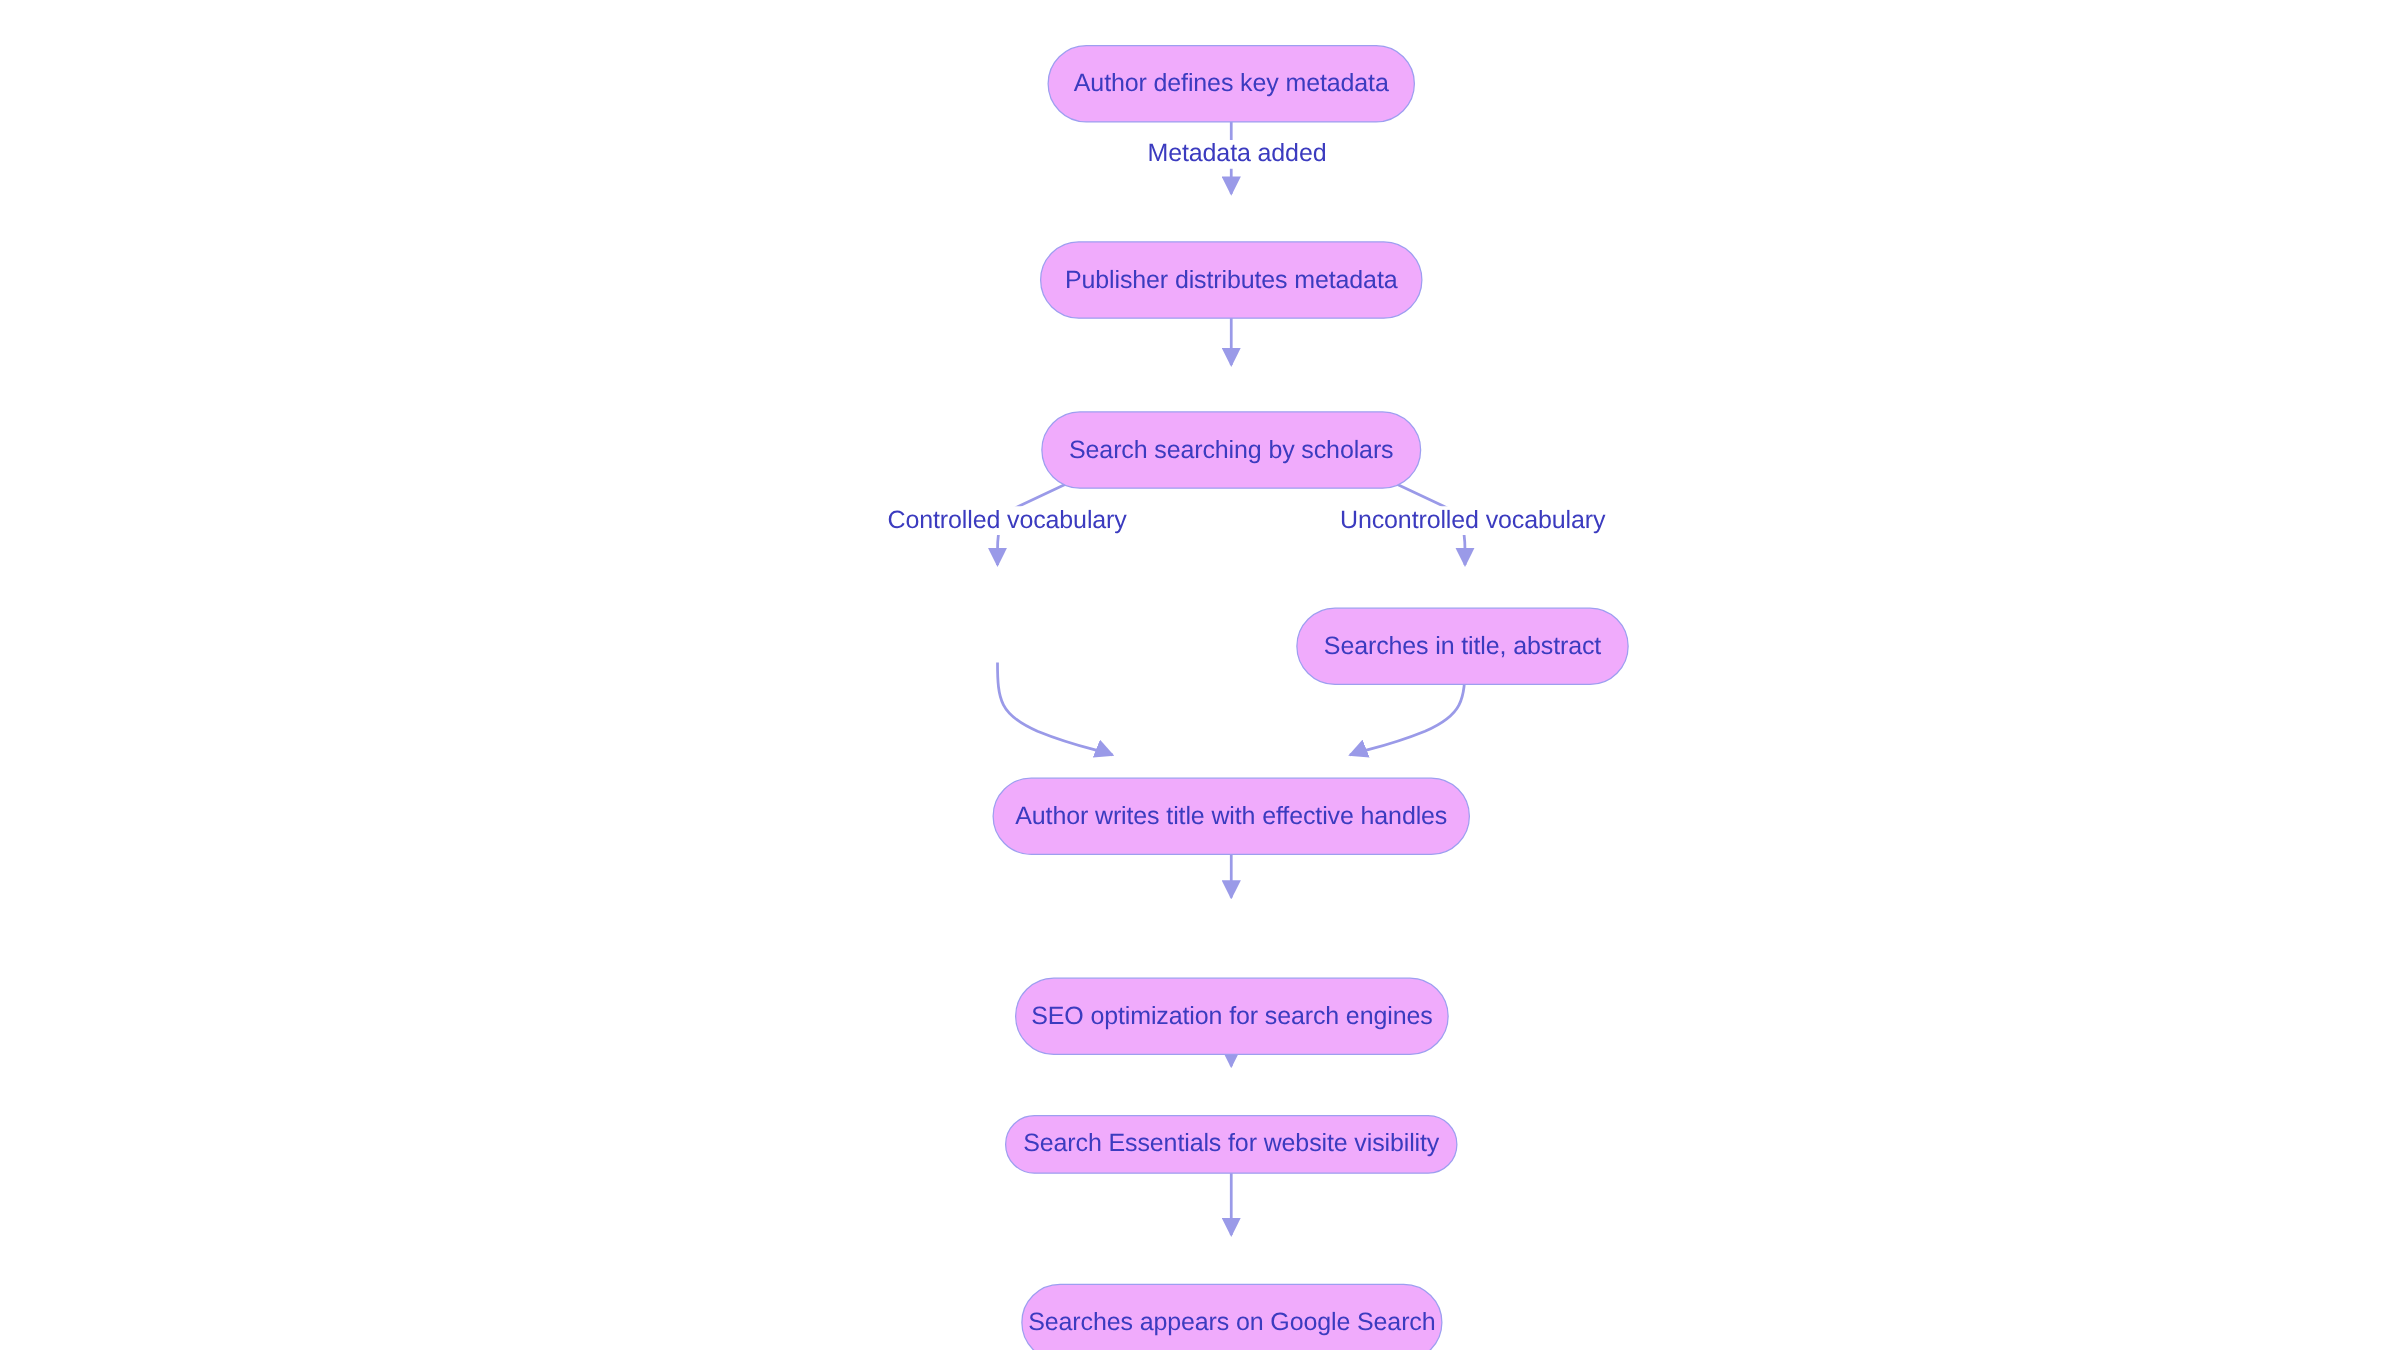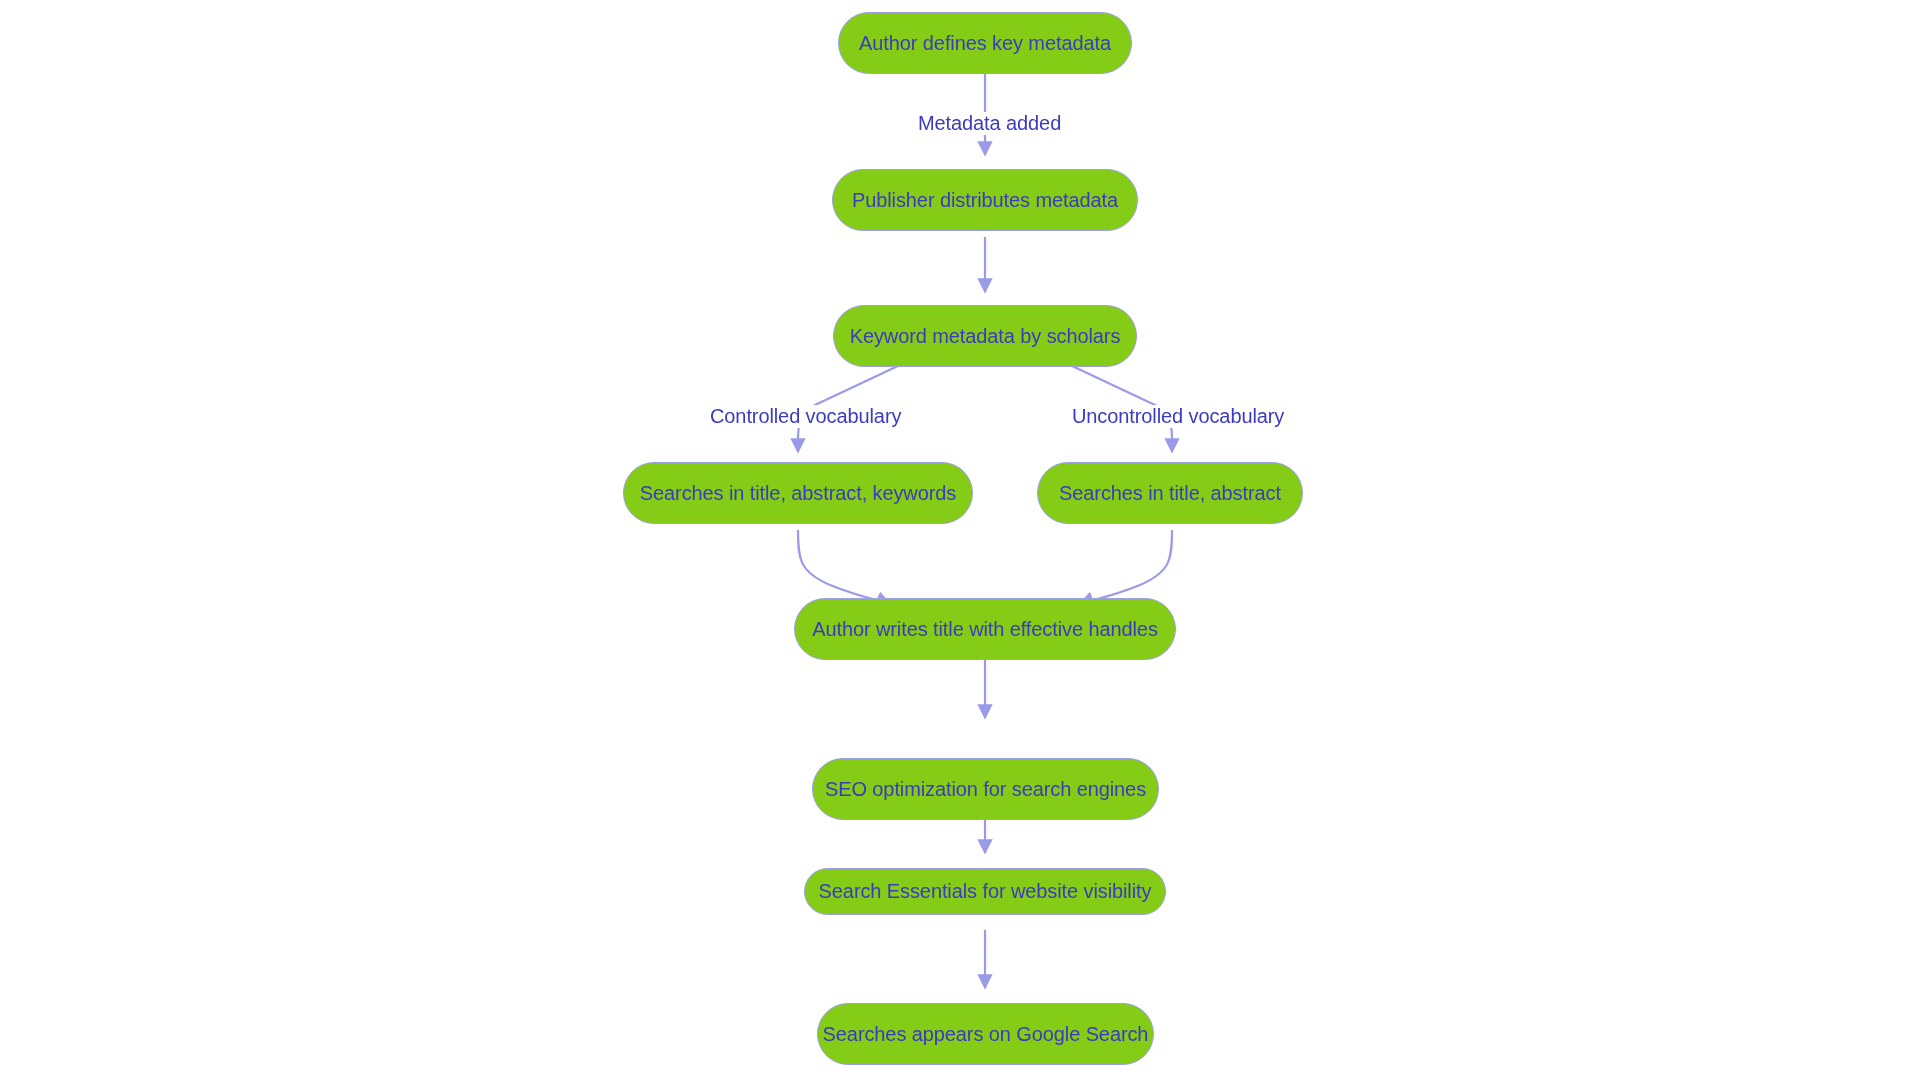--- a/index.html
+++ b/index.html
@@ -22,33 +22,34 @@
   #edge-layer {
     position: absolute;
     left: 0;
     top: 0;
     width: 1920px;
     height: 1080px;
   }
   .node {
     position: absolute;
     box-sizing: border-box;
-    background: #84cc16;
+    background: #f0abfc;
     border: 1.3px solid #9d9ef0;
     border-radius: 999px;
     color: #3b3bbf;
     font-family: "Liberation Sans", sans-serif;
     font-size: 20px;
     letter-spacing: -0.1px;
     display: flex;
     align-items: center;
     justify-content: center;
     text-align: center;
     white-space: nowrap;
     z-index: 3;
+    margin-top: 24px;
   }
   .edge-label {
     position: absolute;
     color: #3b3bbf;
     font-family: "Liberation Sans", sans-serif;
     font-size: 20px;
     letter-spacing: -0.1px;
     white-space: nowrap;
     background: #ffffff;
     padding: 0 3px;
@@ -83,23 +84,22 @@
 
     <path d="M 985 795 L 985 853" stroke="#9a9ae8" stroke-width="2.2" fill="none" marker-end="url(#arrow)"></path>
 
     <path d="M 985 930 L 985 988" stroke="#9a9ae8" stroke-width="2.2" fill="none" marker-end="url(#arrow)"></path>
   </svg>
 
   <div class="node" style="left:838px; top:12px; width:294px; height:62px;">Author defines key metadata</div>
 
   <div class="node" style="left:832px; top:169px; width:306px; height:62px;">Publisher distributes metadata</div>
 
-  <div class="node" style="left:833px; top:305px; width:304px; height:62px;">Keyword metadata by scholars</div>
+  <div class="node" style="left:833px; top:305px; width:304px; height:62px;">Search searching by scholars</div>
 
-  <div class="node" style="left:623px; top:462px; width:350px; height:62px;">Searches in title, abstract, keywords</div>
 
   <div class="node" style="left:1037px; top:462px; width:266px; height:62px;text-align:right;">Searches in title, abstract</div>
 
   <div class="node" style="left:794px; top:598px; width:382px; height:62px;">Author writes title with effective handles</div>
 
   <div class="node" style="left:812px; top:758px; width:347px; height:62px;">SEO optimization for search engines</div>
 
   <div class="node" style="left:804px; top:868px; width:362px; height:47px;">Search Essentials for website visibility</div>
 
   <div class="node" style="left:817px; top:1003px; width:337px; height:62px;">Searches appears on Google Search</div>

